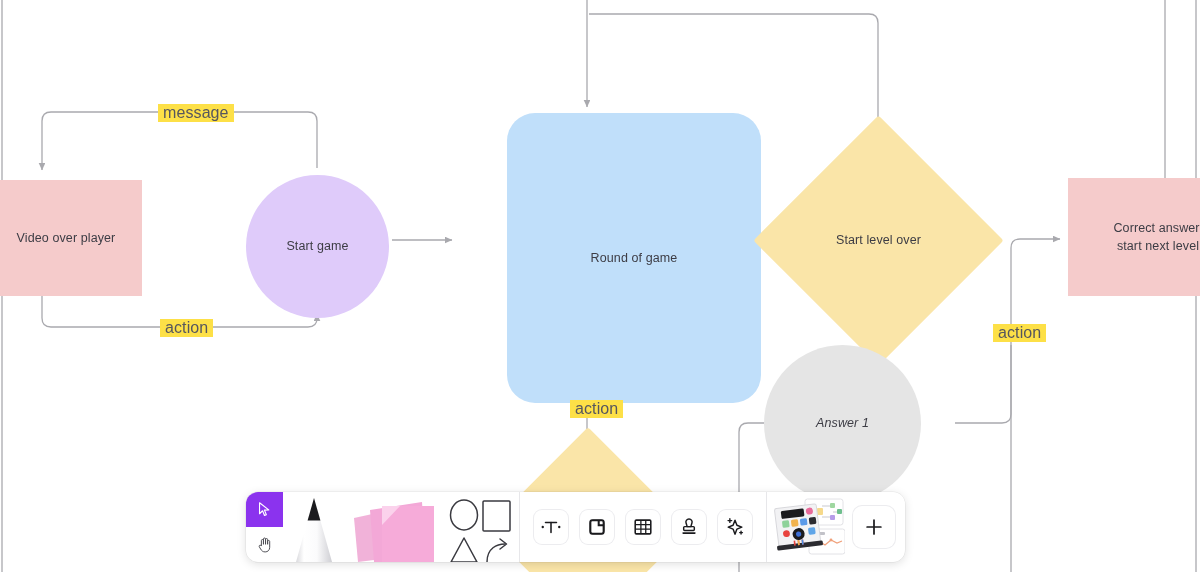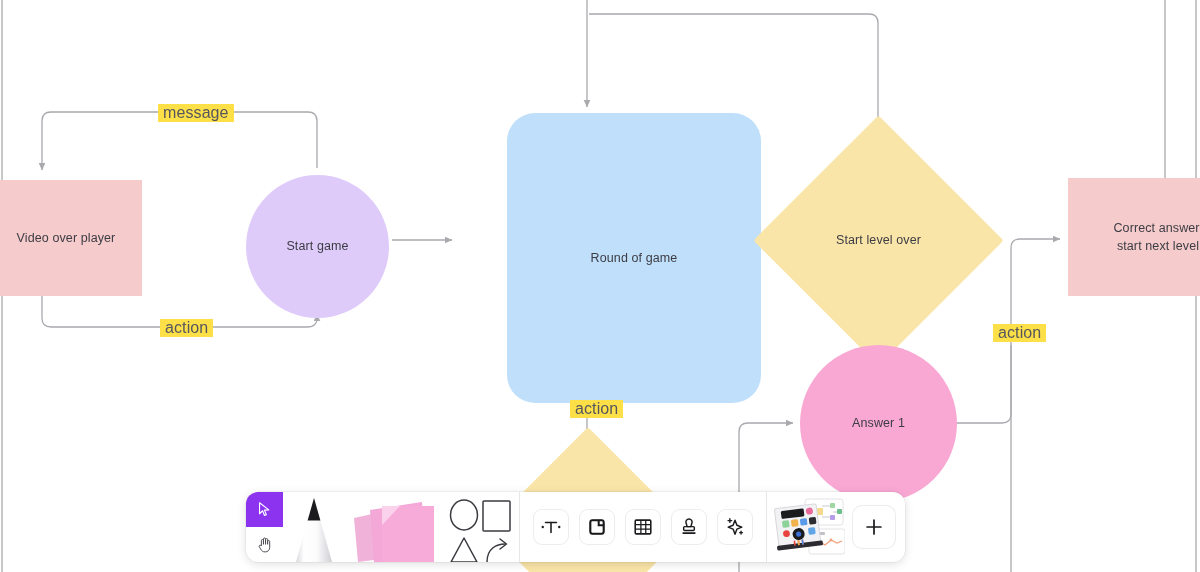--- a/index.html
+++ b/index.html
@@ -178,21 +178,21 @@
   <div class="node node-diamond" style="left:790px; top:152px; width:177px; height:177px;">
     <div class="diamond-fill" style="background:#FAE5A8;"></div>
     <span class="node-label">Start level over</span>
   </div>
 
   <div class="node node-rect" style="left:1068px; top:178px; width:180px; height:118px; background:#F5CBCB;">
     <span class="node-label">Correct answer,
 start next level</span>
   </div>
 
-  <div class="node node-circle" style="left:800px; top:345px; width:157px; height:157px; background:#f9a8d4;">
+  <div class="node node-circle" style="left:764px; top:345px; width:157px; height:157px; background:#e5e5e5;font-style:italic;">
     <span class="node-label">Answer 1</span>
   </div>
 
   <div class="node node-diamond" style="left:516px; top:457px; width:144px; height:144px;">
     <div class="diamond-fill" style="background:#FAE5A8;"></div>
     <span class="node-label"></span>
   </div>
 
   <div class="edge-label" style="left:158px; top:104px;">message</div>
   <div class="edge-label" style="left:160px; top:319px;">action</div>

